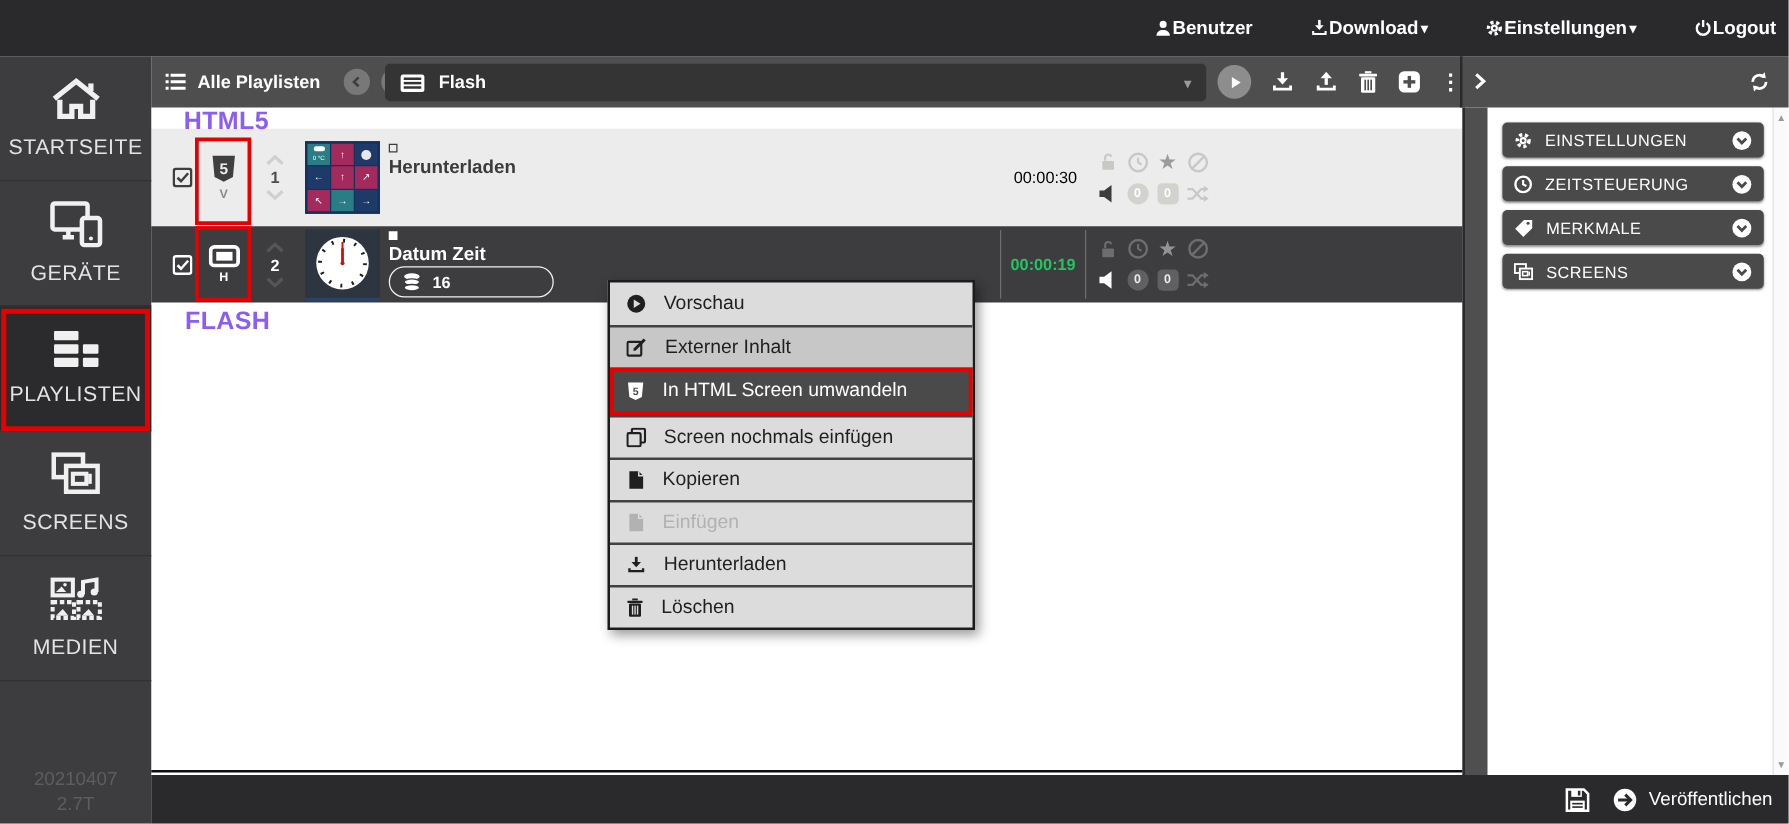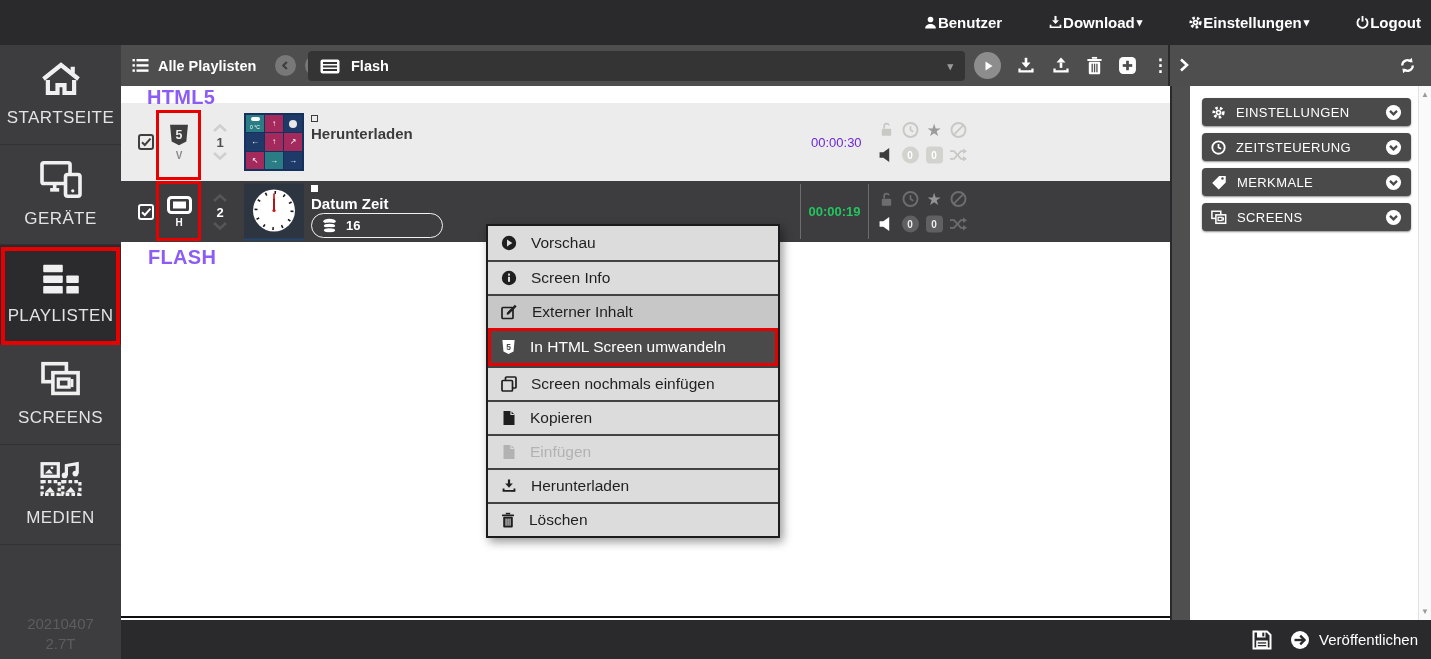--- a/index.html
+++ b/index.html
@@ -71,21 +71,21 @@
                  display:flex; align-items:center; justify-content:center; }
   .title-block { position:absolute; left:190px; top:12px; }
   .row2 .title-block { top:4px; }
   .mini-sq { width:7px; height:7px; margin-bottom:3px; }
   .row1 .mini-sq { border:1.5px solid #3c3c3c; }
   .row2 .mini-sq { background:#fff; }
   .row-title { font-size:15px; font-weight:700; }
   .count-pill { width:132px; height:25px; border:1.5px solid #f2f2f2; border-radius:13px;
                 display:flex; align-items:center; gap:9px; padding:0 10px; color:#fff; font-size:13px;
                 font-weight:700; cursor:pointer; }
-  .dur1 { position:absolute; left:690px; top:50%; transform:translateY(-50%); font-size:13px; color:#6d28d9; }
+  .dur1 { position:absolute; left:690px; top:50%; transform:translateY(-50%); font-size:13px; color:#000000; }
   .dur2 { position:absolute; left:679px; top:3px; bottom:3px; width:69px; border-left:1px solid #6d6d6d;
           border-right:1px solid #6d6d6d; display:flex; align-items:center; justify-content:center;
           font-size:13px; font-weight:700; color:#22c55e; }
   .stat-grid { position:absolute; left:755px; top:50%; transform:translateY(-50%);
                display:grid; grid-template-columns:repeat(4,20px); grid-auto-rows:20px; gap:5px 4px;
                align-items:center; justify-items:center; }
   .row1 .stat-grid { color:#c8c8c5; }
   .row2 .stat-grid { color:#6d6d6d; }
   .star-glyph { font-size:17px; line-height:1; }
   .row1 .star-glyph { color:#9b9b9b; } .row2 .star-glyph { color:#939393; }
@@ -488,28 +488,20 @@
     </span>
   </div>
 
   <div class="ctx-menu">
     <div class="ctx-item">
       <svg width="16" height="16" viewBox="0 0 16 16">
           <circle cx="8" cy="8" r="7.2" fill="#1f1f1f"></circle>
           <polygon points="6,4.6 11.4,8 6,11.4" fill="#dcdcdc"></polygon>
         </svg>
       <span>Vorschau</span>
-    </div>
-    <div class="ctx-item">
-      <svg width="16" height="16" viewBox="0 0 16 16">
-          <circle cx="8" cy="8" r="7.2" fill="#1f1f1f"></circle>
-          <rect x="7" y="6.8" width="2" height="5" fill="#dcdcdc"></rect>
-          <rect x="7" y="3.6" width="2" height="2" fill="#dcdcdc"></rect>
-        </svg>
-      <span>Screen Info</span>
     </div>
     <div class="ctx-item hovered">
       <svg width="17" height="16" viewBox="0 0 17 16">
           <rect x="1" y="3.5" width="11" height="11" rx="1" fill="none" stroke="#1f1f1f" stroke-width="1.7"></rect>
           <path d="M5.8 10.8l1.8-.4 8-8L13.9.7l-8 8z" fill="#1f1f1f"></path>
         </svg>
       <span>Externer Inhalt</span>
     </div>
     <div class="ctx-item highlighted">
       <svg width="15" height="16" viewBox="0 0 16 17">

